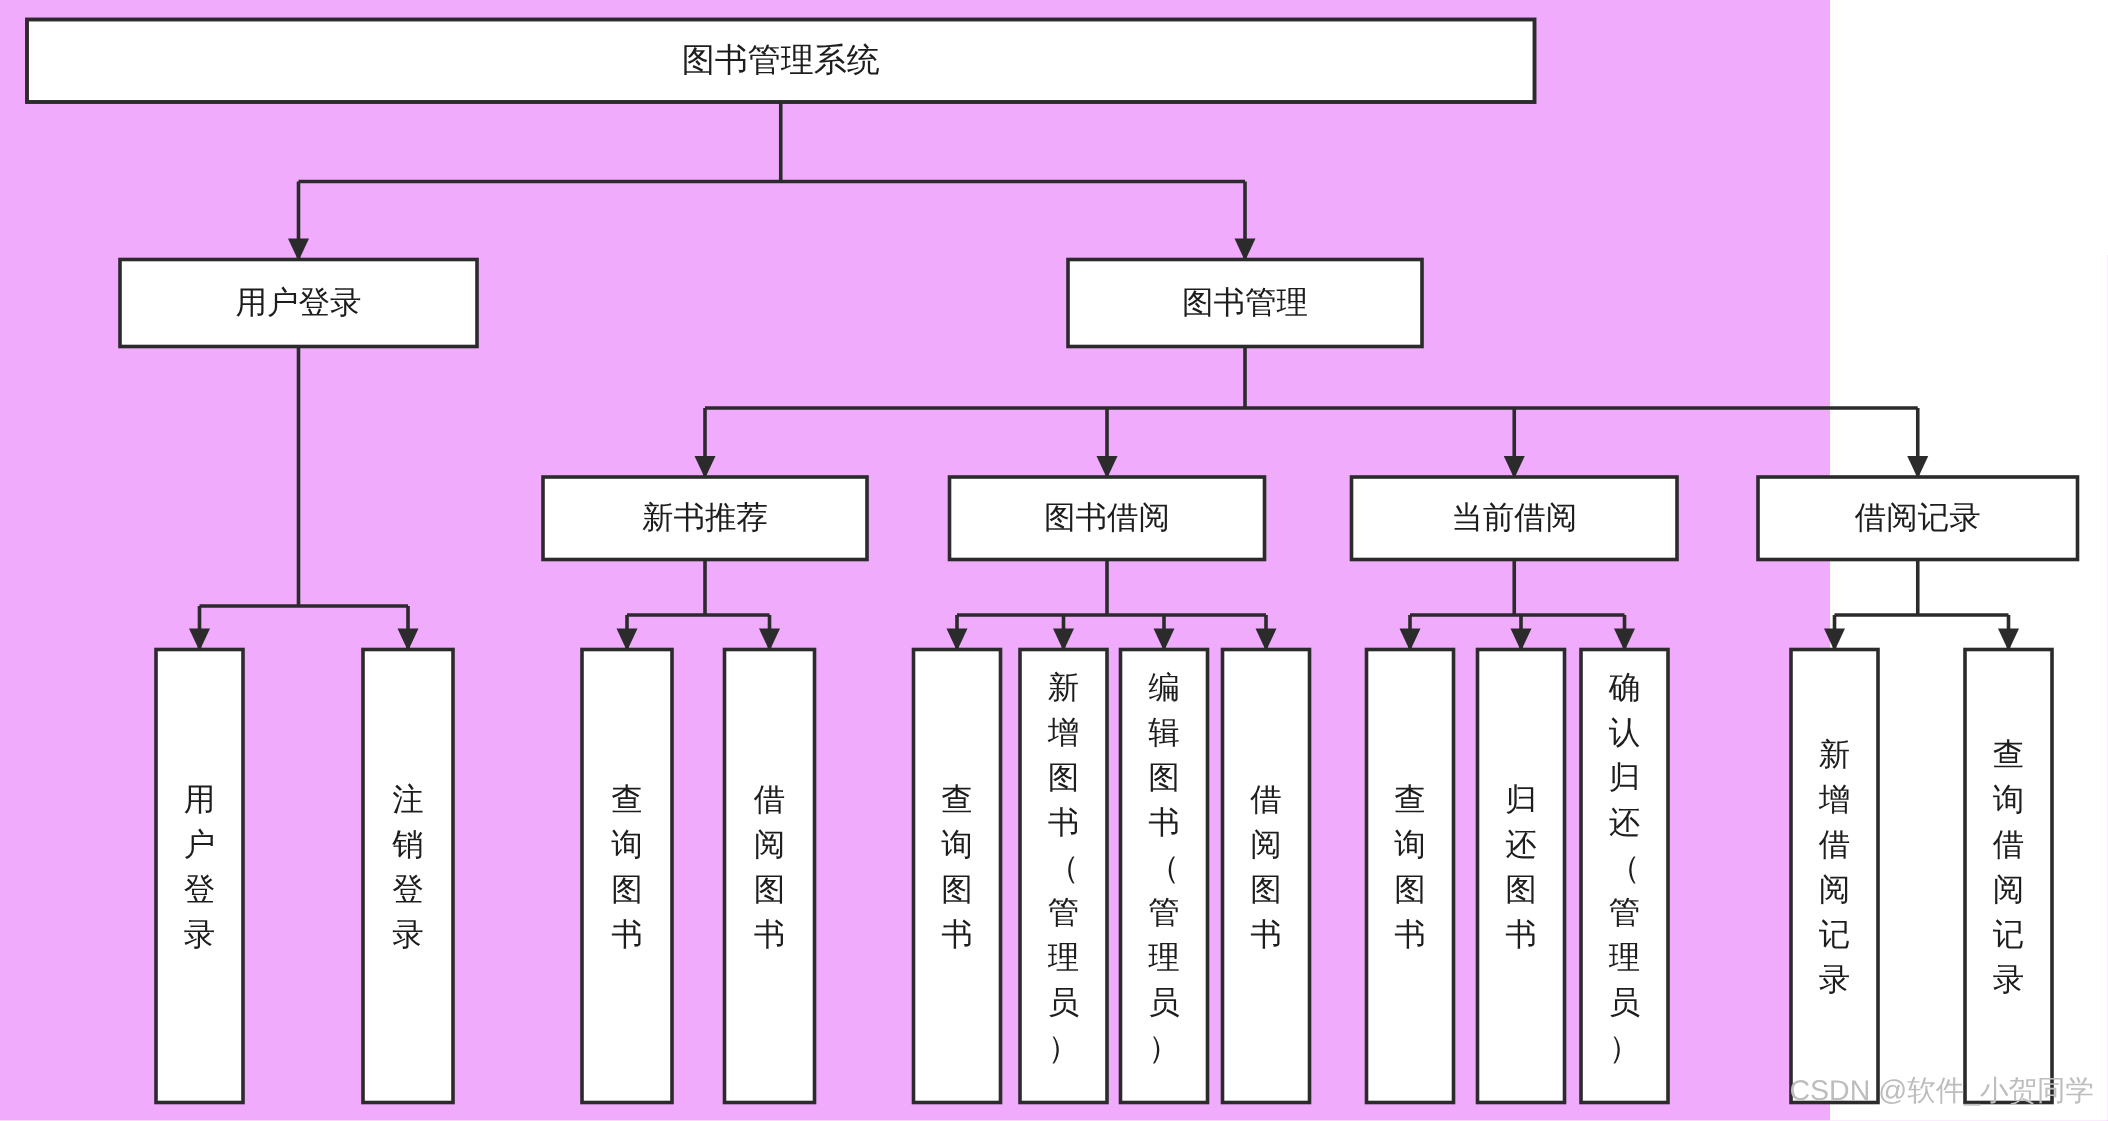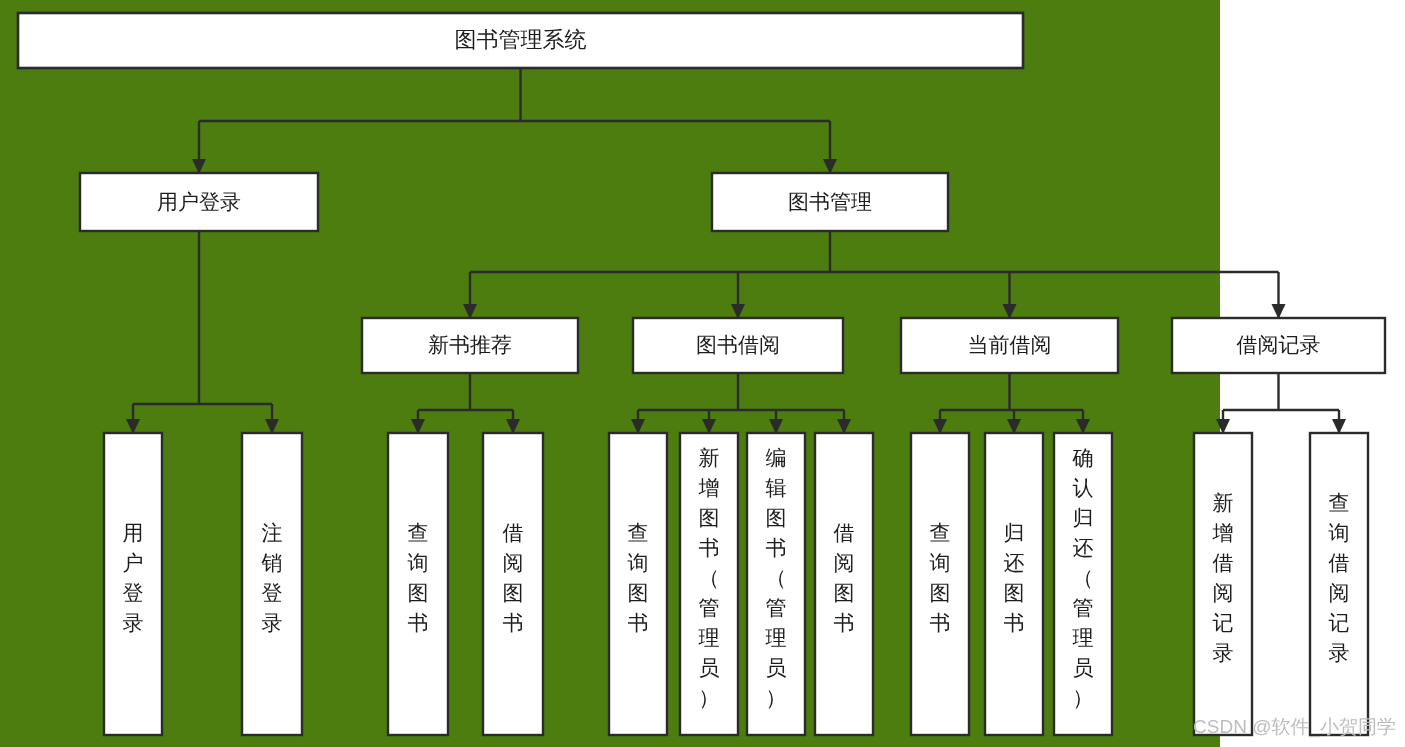--- a/index.html
+++ b/index.html
@@ -11,21 +11,21 @@
   body {
     width: 1405px;
     height: 747px;
     font-family: "Liberation Sans", "DejaVu Sans", sans-serif;
     overflow: hidden;
   }
   #diagram-root {
     position: relative;
     width: 1220px;
     height: 747px;
-    background: #4d7c0f;
+    background: #f0abfc;
   }
   svg.diagram-svg {
     position: absolute;
     left: 0;
     top: 0;
     width: 1405px;
     height: 747px;
     display: block;
   }
   .node-box {

